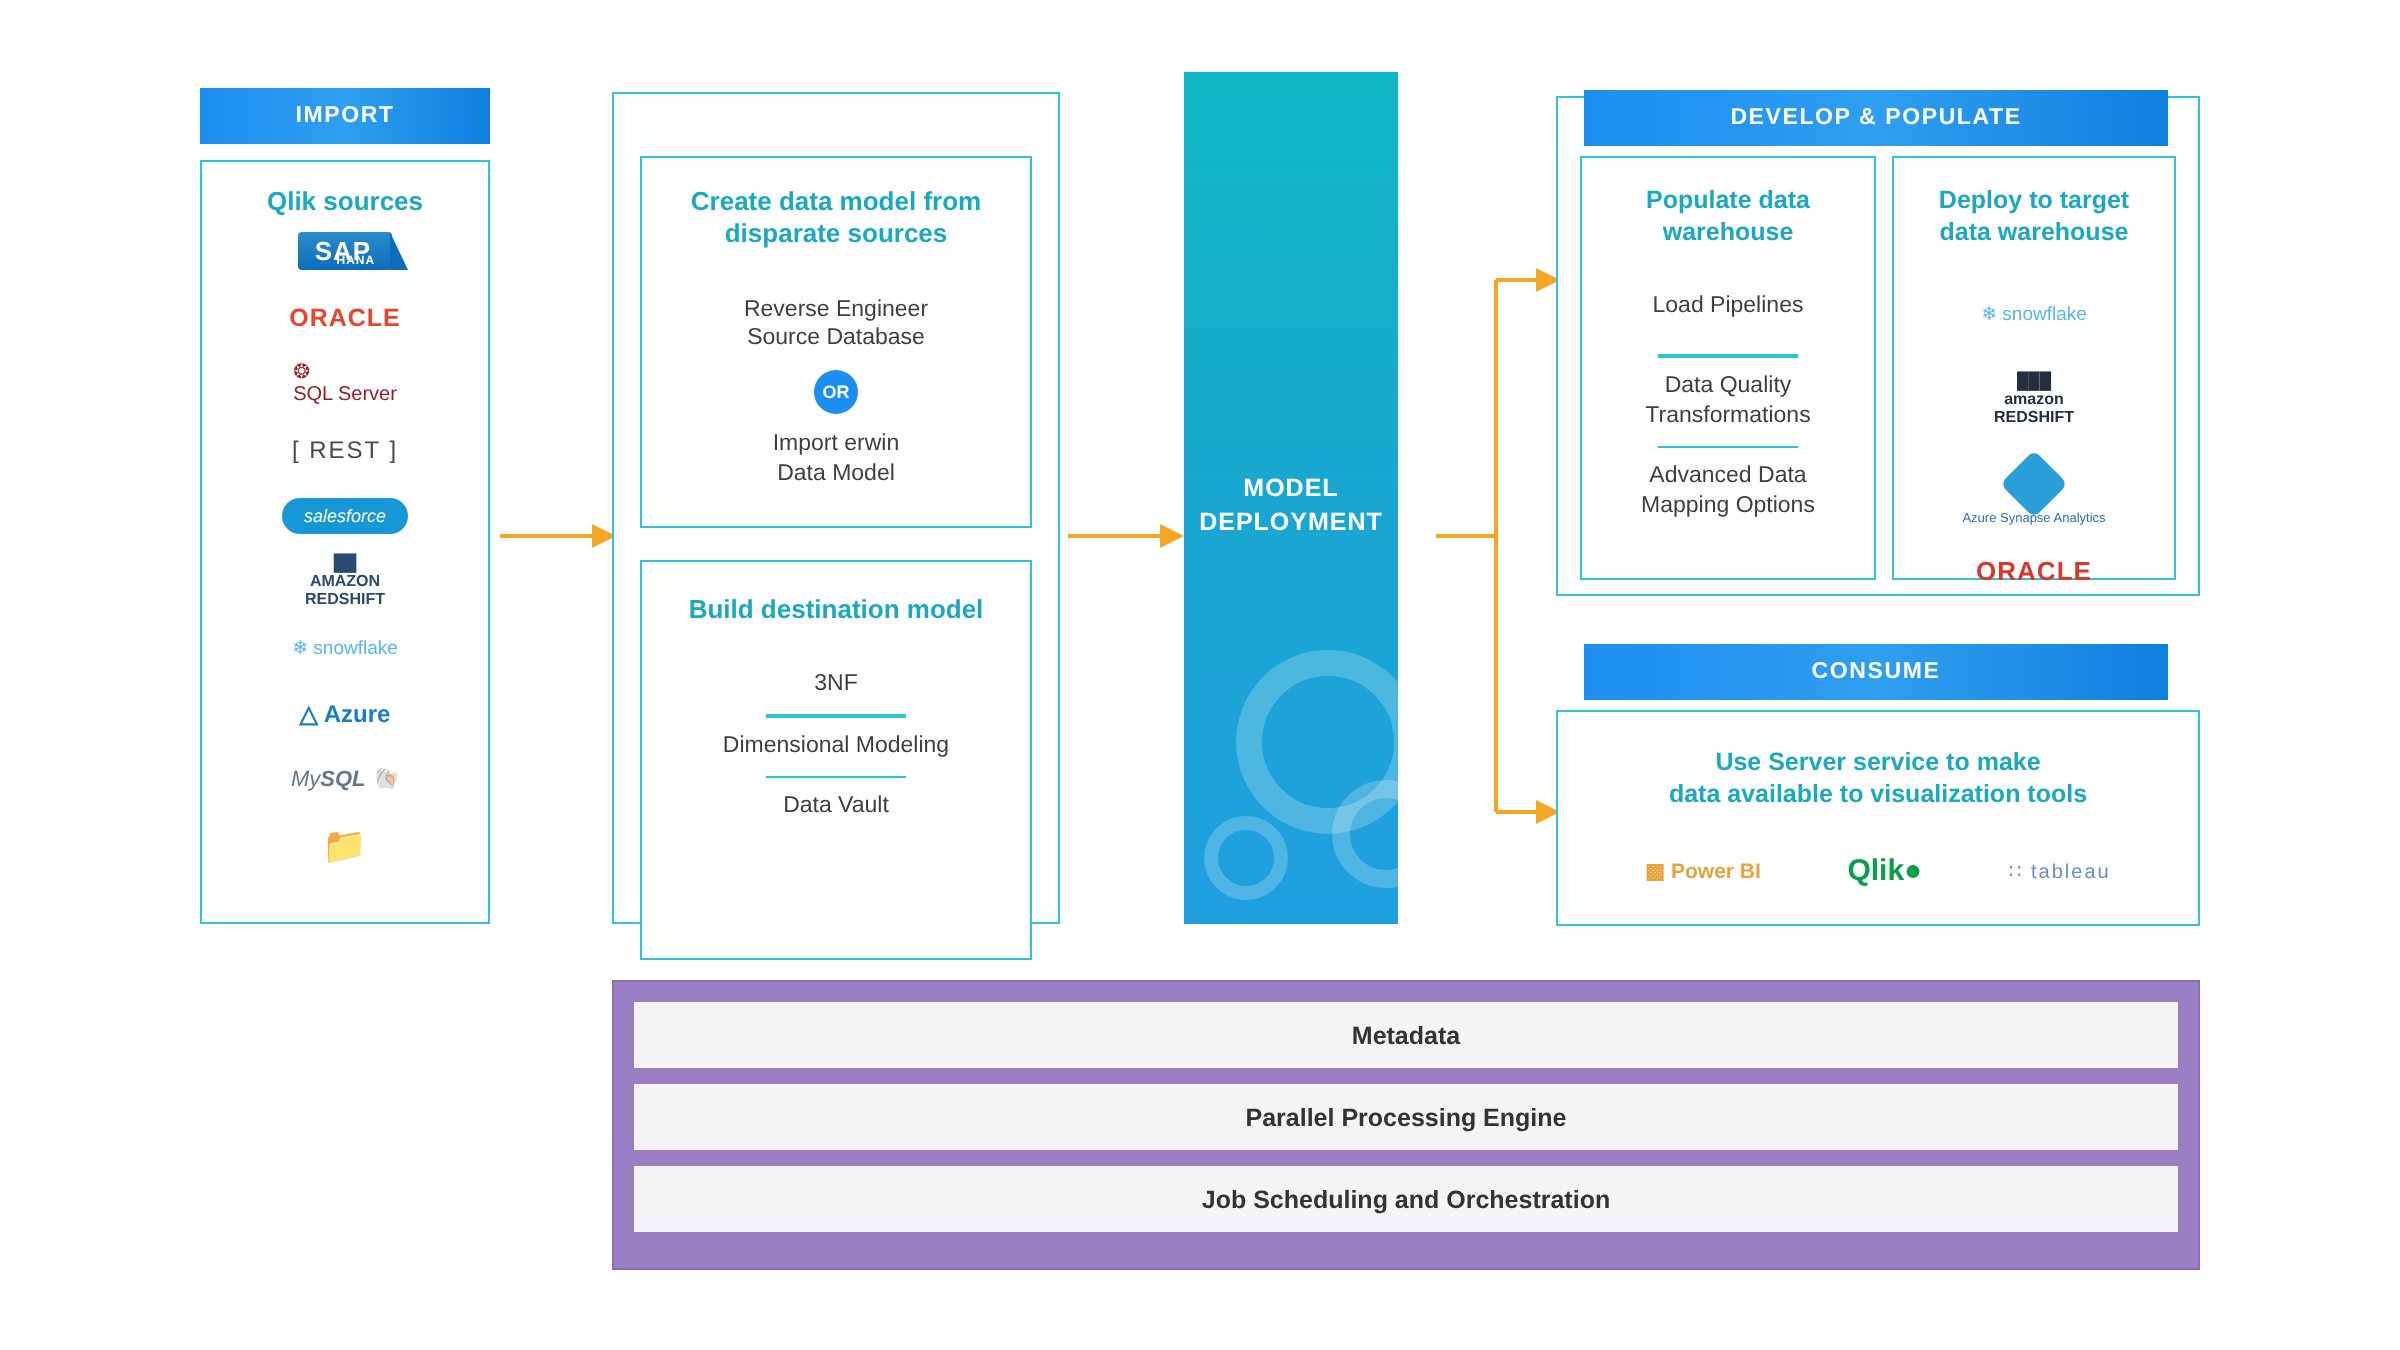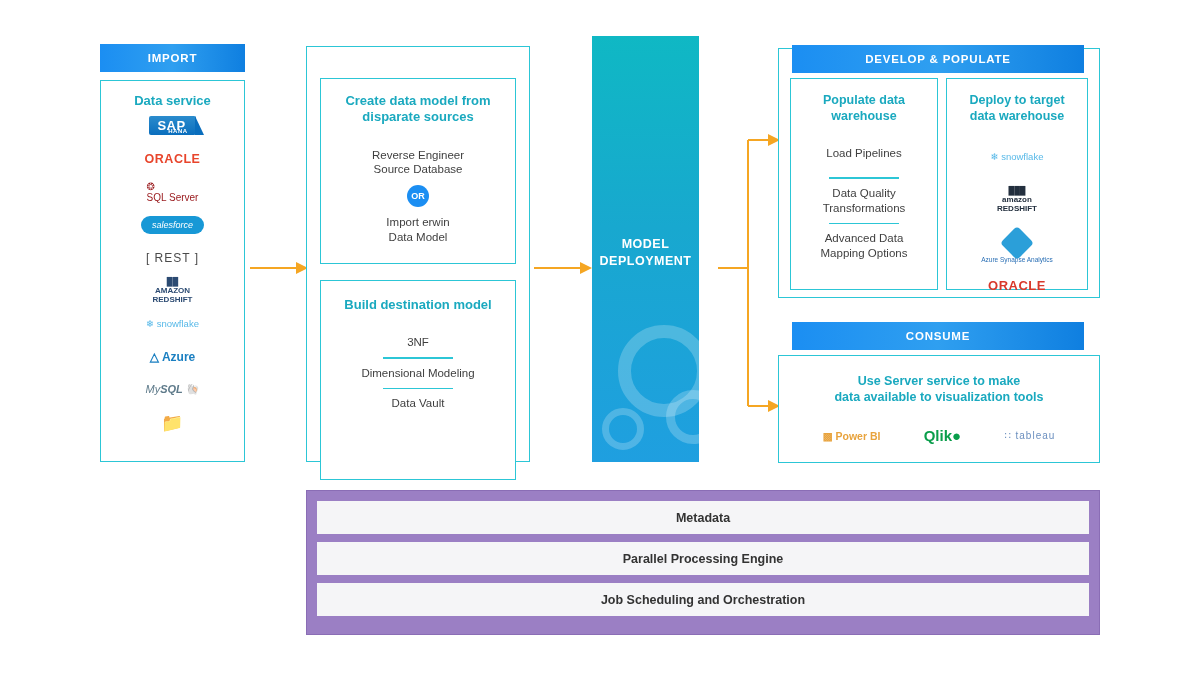--- a/index.html
+++ b/index.html
@@ -205,36 +205,36 @@
     <line x1="718" y1="268" x2="748" y2="268" stroke="#f5a623" stroke-width="2"></line>
     <line x1="748" y1="140" x2="748" y2="406" stroke="#f5a623" stroke-width="2"></line>
     <line x1="748" y1="140" x2="768" y2="140" stroke="#f5a623" stroke-width="2"></line>
     <polygon points="768,134 780,140 768,146" fill="#f5a623"></polygon>
     <line x1="748" y1="406" x2="768" y2="406" stroke="#f5a623" stroke-width="2"></line>
     <polygon points="768,400 780,406 768,412" fill="#f5a623"></polygon>
   </svg>
 
   <div class="col-header" id="import-header">IMPORT</div>
   <div class="panel" id="import-panel">
-    <div class="panel-title">Data service</div>
+    <div class="panel-title">Qlik sources</div>
 
     <div class="logo-row">
       <span class="sap">SAP<span class="sap-sub">HANA</span></span>
     </div>
     <div class="logo-row">
       <span class="oracle">ORACLE</span>
     </div>
     <div class="logo-row">
       <span class="sqlserver">❂<br>SQL Server</span>
     </div>
     <div class="logo-row">
+      <span class="rest">[ REST ]</span>
+    </div>
+    <div class="logo-row">
       <span class="salesforce">salesforce</span>
-    </div>
-    <div class="logo-row">
-      <span class="rest">[ REST ]</span>
     </div>
     <div class="logo-row">
       <span class="redshift">██<br>AMAZON<br>REDSHIFT</span>
     </div>
     <div class="logo-row">
       <span class="snow-lbl">❄ snowflake</span>
     </div>
     <div class="logo-row">
       <span class="azure">△ Azure</span>
     </div>

